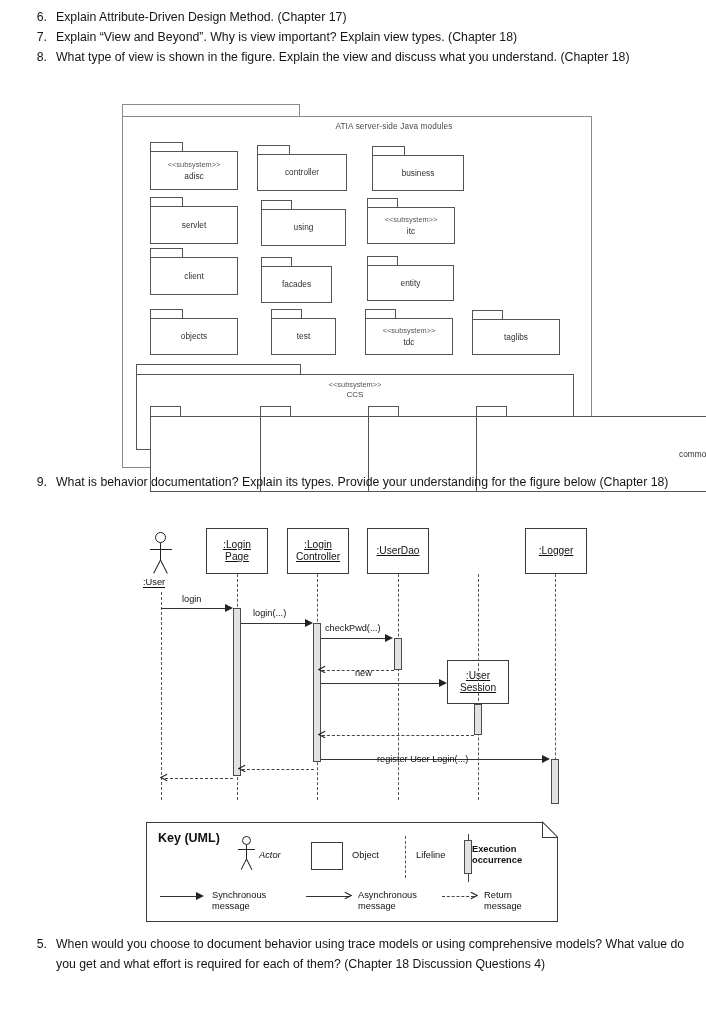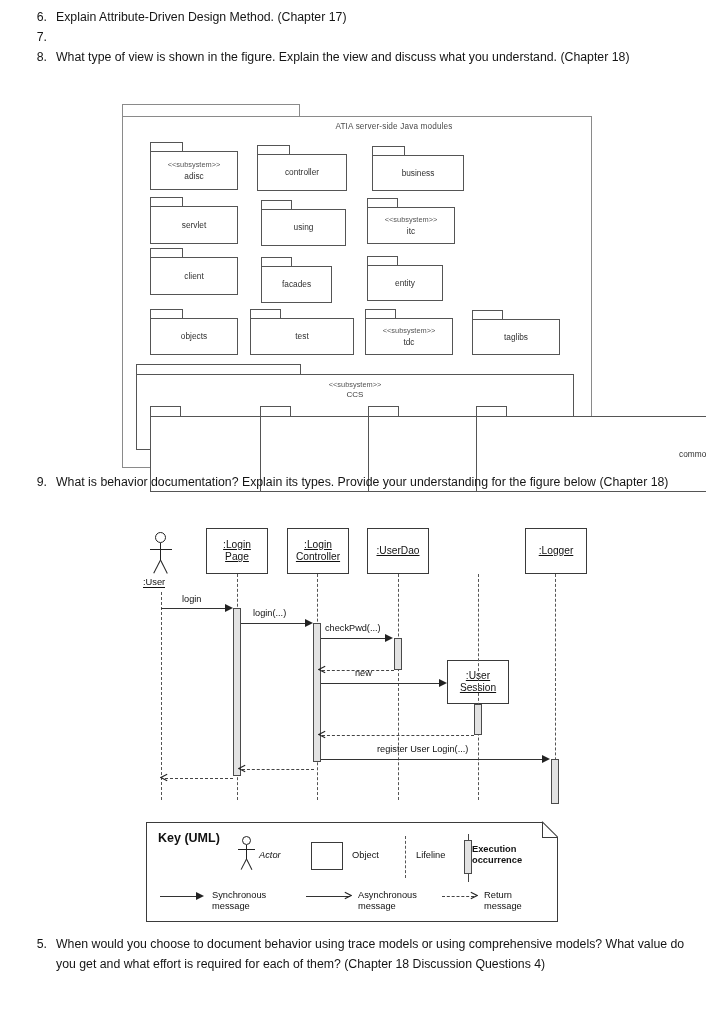--- a/index.html
+++ b/index.html
@@ -156,20 +156,21 @@
 </style>
 </head>
 <body>
 
 <div class="qlist qitem" id="q6">
   <div class="qnum">6.</div>
   <div class="qtext">Explain Attribute-Driven Design Method. (Chapter 17)</div>
 </div>
 <div class="qlist qitem" id="q7">
   <div class="qnum">7.</div>
+  <div class="qtext">Explain “View and Beyond”. Why is view important? Explain view types. (Chapter 18)</div>
 </div>
 <div class="qlist qitem" id="q8">
   <div class="qnum">8.</div>
   <div class="qtext">What type of view is shown in the figure. Explain the view and discuss what you understand. (Chapter 18)</div>
 </div>
 
 <div id="pkg-diagram">
 
   <div class="pkg-outer-tab"></div>
   <div class="pkg-outer-body"></div>
@@ -224,34 +225,34 @@
     <div class="body">
       <div class="lbl"><span>client</span></div>
     </div>
   </div>
   <div class="pkg" style="left:139px; top:153px; width:71px; height:46px;">
     <div class="tab" style="width:31px;"></div>
     <div class="body">
       <div class="lbl"><span>facades</span></div>
     </div>
   </div>
-  <div class="pkg" style="left:245px; top:152px; width:76px; height:45px;">
+  <div class="pkg" style="left:245px; top:152px; width:87px; height:45px;">
     <div class="tab" style="width:31px;"></div>
     <div class="body">
       <div class="lbl"><span>entity</span></div>
     </div>
   </div>
 
   <div class="pkg" style="left:28px; top:205px; width:88px; height:46px;">
     <div class="tab" style="width:33px;"></div>
     <div class="body">
       <div class="lbl"><span>objects</span></div>
     </div>
   </div>
-  <div class="pkg" style="left:128px; top:205px; width:104px; height:46px;">
+  <div class="pkg" style="left:149px; top:205px; width:65px; height:46px;">
     <div class="tab" style="width:31px;"></div>
     <div class="body">
       <div class="lbl"><span>test</span></div>
     </div>
   </div>
   <div class="pkg" style="left:243px; top:205px; width:88px; height:46px;">
     <div class="tab" style="width:31px;"></div>
     <div class="body">
       <div class="lbl">
         <span class="stereo">&lt;&lt;subsystem&gt;&gt;</span>
@@ -381,21 +382,21 @@
   <div class="arrow-r" style="left:439px; top:159px;"></div>
   <div class="msg-lbl" style="left:355px; top:148px;">new</div>
 
   <div class="msg-line ret" style="left:322px; top:215px; width:152px;"></div>
   <svg class="arrow-open-l" style="left:318px; top:210px;" viewBox="0 0 10 10">
     <path d="M9 1 L1 5 L9 9" fill="none" stroke="#222" stroke-width="1.3"></path>
   </svg>
 
   <div class="msg-line" style="left:321px; top:239px; width:222px;"></div>
   <div class="arrow-r" style="left:542px; top:235px;"></div>
-  <div class="msg-lbl" style="left:377px; top:224px;">register User Login(...)</div>
+  <div class="msg-lbl" style="left:377px; top:234px;">register User Login(...)</div>
 
   <div class="msg-line ret" style="left:242px; top:249px; width:72px;"></div>
   <svg class="arrow-open-l" style="left:238px; top:244px;" viewBox="0 0 10 10">
     <path d="M9 1 L1 5 L9 9" fill="none" stroke="#222" stroke-width="1.3"></path>
   </svg>
 
   <div class="msg-line ret" style="left:165px; top:258px; width:68px;"></div>
   <svg class="arrow-open-l" style="left:160px; top:253px;" viewBox="0 0 10 10">
     <path d="M9 1 L1 5 L9 9" fill="none" stroke="#222" stroke-width="1.3"></path>
   </svg>

